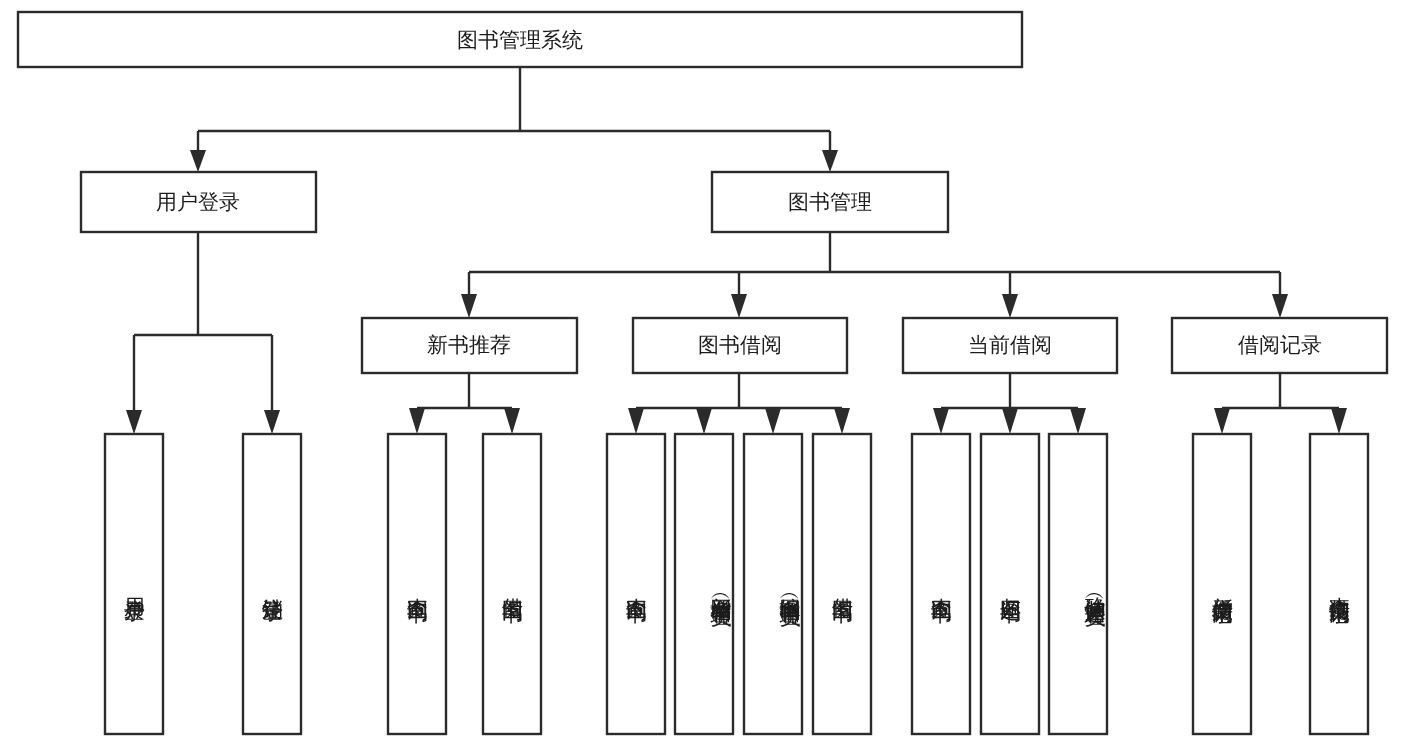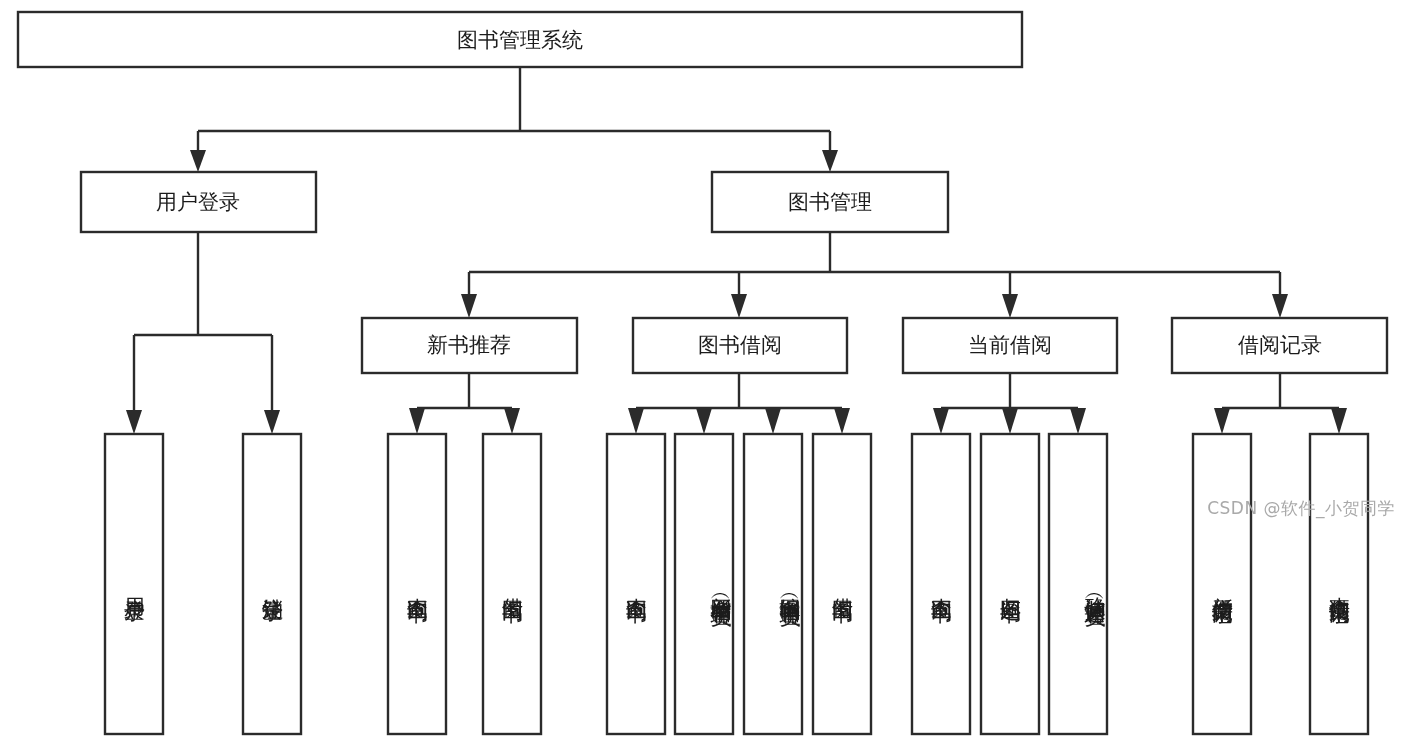--- a/index.html
+++ b/index.html
@@ -199,14 +199,13 @@
   <div class="leaf-label" style="left:607px;  top:434px; width:58px; height:300px;">查询图书</div>
   <div class="leaf-label" style="left:675px;  top:440px; width:58px; height:294px; align-items:flex-start;">新增图书（管理员）</div>
   <div class="leaf-label" style="left:744px;  top:440px; width:58px; height:294px; align-items:flex-start;">编辑图书（管理员）</div>
   <div class="leaf-label" style="left:813px;  top:434px; width:58px; height:300px;">借阅图书</div>
   <div class="leaf-label" style="left:912px;  top:434px; width:58px; height:300px;">查询图书</div>
   <div class="leaf-label" style="left:981px;  top:434px; width:58px; height:300px;">归还图书</div>
   <div class="leaf-label" style="left:1049px; top:440px; width:58px; height:294px; align-items:flex-start;">确认归还（管理员）</div>
   <div class="leaf-label" style="left:1193px; top:434px; width:58px; height:300px;">新增借阅记录</div>
   <div class="leaf-label" style="left:1310px; top:434px; width:58px; height:300px;">查询借阅记录</div>
 
-  <div class="watermark">CSDN @软件_小贺同学</div>
 </div>
 
 </body></html>

